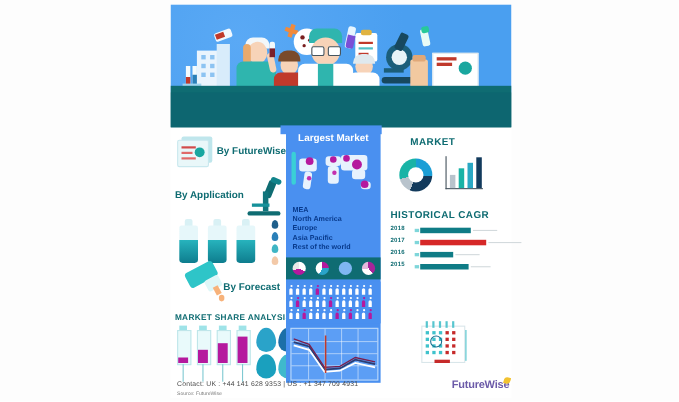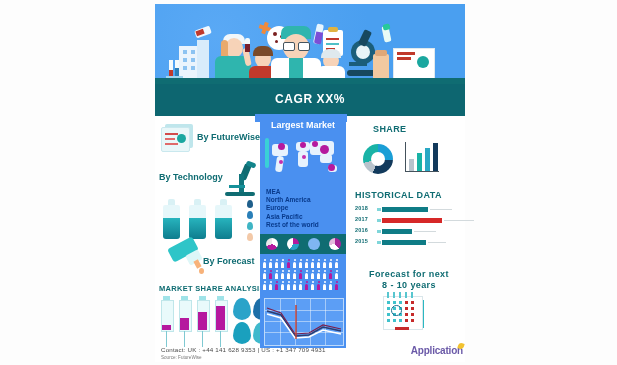--- a/index.html
+++ b/index.html
@@ -220,36 +220,35 @@
     <div class="prop" style="left:143px;top:38px;width:10px;height:7px;background:#ffffff;border:1px solid #46555f;border-radius:2px;"></div>
     <div class="body-s" style="left:116px;top:54px;width:50px;height:26px;background:#ffffff;"></div>
     <div class="prop" style="left:134px;top:54px;width:14px;height:22px;background:#2fb5ae;"></div>
 
     <div class="face" style="left:168px;top:48px;width:16px;height:17px;background:#f7d3b8;"></div>
     <div class="prop" style="left:166px;top:45px;width:20px;height:9px;background:#dfe9ee;border-radius:8px 8px 0 0;"></div>
     <div class="body-s" style="left:162px;top:62px;width:28px;height:16px;background:#ffffff;"></div>
 
     <div class="hero-ground"></div>
     <div class="hero-band"></div>
-    <div class="hero-title">CAGR XX%</div>
   </div>
   <div class="blue-tab"></div>
 
   <div class="app-icon">
     <div class="app-back"></div>
     <div class="app-front">
       <div class="app-line" style="top:5px;width:13px;"></div>
       <div class="app-line" style="top:10px;width:10px;background:#e06a6a;"></div>
       <div class="app-line" style="top:15px;width:13px;background:#e06a6a;"></div>
       <div class="app-dot"></div>
     </div>
   </div>
   <div class="lbl lbl-app">By FutureWise</div>
 
-  <div class="lbl lbl-tech">By Technology</div>
+  <div class="lbl lbl-tech">By Application</div>
   <div class="micro">
     <div class="micro-tube"></div>
     <div class="micro-eye"></div>
     <div class="micro-arm"></div>
     <div class="micro-stage"></div>
     <div class="micro-base"></div>
   </div>
 
   <div class="vials">
     <div class="vial" style="left:0;">
@@ -526,32 +525,32 @@
       <div class="grid-h" style="top:33px;"></div>
       <svg width="78" height="46" style="position:absolute;left:0;top:0;">
         <polyline points="2,12 16,16 30,37 44,36 58,28 76,32" fill="none" stroke="#2c3e73" stroke-width="1.6"></polyline>
         <polyline points="2,15 16,19 30,39 44,38 58,31 76,35" fill="none" stroke="#ffffff" stroke-width="1.6"></polyline>
         <polyline points="2,9 16,14 30,35 44,34 58,26 76,30" fill="none" stroke="#7a1f4d" stroke-width="1.2"></polyline>
         <line x1="31" y1="6" x2="31" y2="40" stroke="#c0392b" stroke-width="1.4"></line>
       </svg>
     </div>
   </div>
 
-  <div class="r-title t-trends">SHARE</div>
+  <div class="r-title t-trends">MARKET</div>
   <div class="donut"></div>
   <div class="barchart">
     <div class="bc-axis-y"></div>
     <div class="bc-axis-x"></div>
     <div class="bc-bar" style="left:4px;height:12px;background:#b8c3cc;"></div>
     <div class="bc-bar" style="left:12px;height:18px;background:#19b3a6;"></div>
     <div class="bc-bar" style="left:20px;height:23px;background:#2aa8c4;"></div>
     <div class="bc-bar" style="left:28px;height:28px;background:#123a5c;"></div>
   </div>
 
-  <div class="r-title t-hist">HISTORICAL DATA</div>
+  <div class="r-title t-hist">HISTORICAL CAGR</div>
   <div class="hbars">
     <div class="hrow">
       <span class="hyear">2018</span>
       <span class="hcap"></span>
       <span class="hbar" style="width:46px;background:#0f7c86;"></span>
       <span class="htail" style="left:75px;width:22px;"></span>
     </div>
     <div class="hrow">
       <span class="hyear">2017</span>
       <span class="hcap"></span>
@@ -565,24 +564,20 @@
       <span class="htail" style="left:59px;width:22px;"></span>
     </div>
     <div class="hrow">
       <span class="hyear">2015</span>
       <span class="hcap"></span>
       <span class="hbar" style="width:44px;background:#0f7c86;"></span>
       <span class="htail" style="left:73px;width:18px;"></span>
     </div>
   </div>
 
-  <div class="r-title t-fore">
-    <div>Forecast for next</div>
-    <div>8 - 10 years</div>
-  </div>
 
   <div class="cal">
     <div class="cal-shadow"></div>
     <div class="cal-body">
       <div class="cal-cell" style="left:3px;top:4px;background:#3fc2cc;"></div>
       <div class="cal-cell" style="left:9px;top:4px;background:#3fc2cc;"></div>
       <div class="cal-cell" style="left:15px;top:4px;background:#3fc2cc;"></div>
       <div class="cal-cell" style="left:21px;top:4px;background:#c62a2a;"></div>
       <div class="cal-cell" style="left:27px;top:4px;background:#c62a2a;"></div>
       <div class="cal-cell" style="left:3px;top:10px;background:#3fc2cc;"></div>
@@ -607,19 +602,19 @@
     <div class="cal-ring" style="left:16px;"></div>
     <div class="cal-ring" style="left:22px;"></div>
     <div class="cal-ring" style="left:28px;"></div>
     <div class="cal-foot"></div>
   </div>
 
   <div class="footer">
     <div class="contact">Contact:  UK : +44 141 628 9353  |  US :  +1 347 709 4931</div>
     <div class="source">Source: FutureWise</div>
     <div class="brand">
-      <span>Application</span>
+      <span>FutureWise</span>
       <span class="leaf"></span>
     </div>
   </div>
 
 </div>
 </div>
 
 </body></html>

